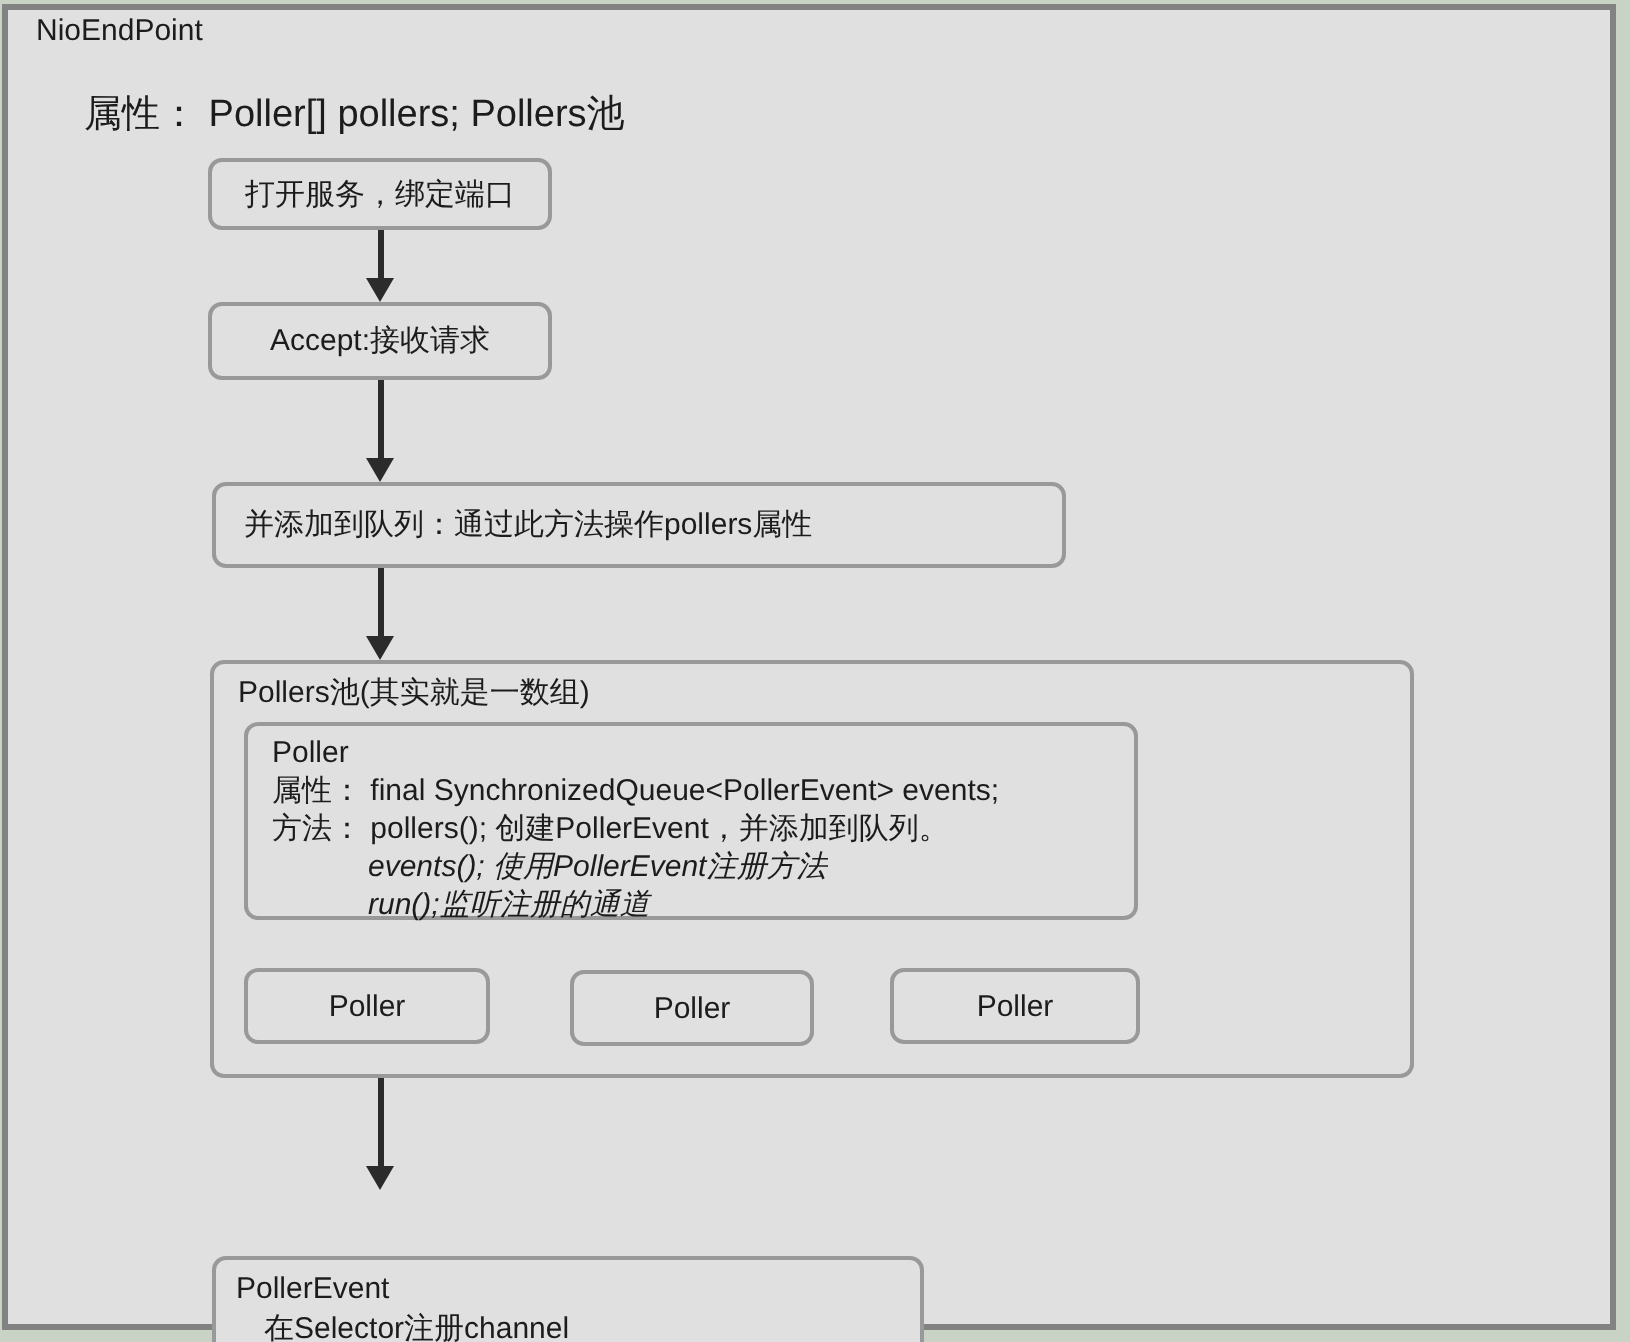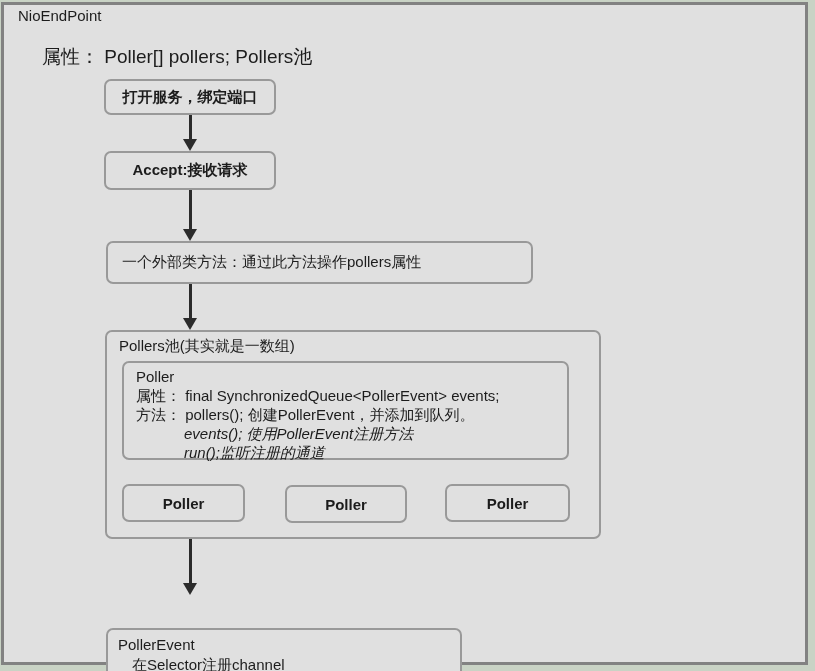--- a/index.html
+++ b/index.html
@@ -26,26 +26,26 @@
     font-size:19px; color:var(--text, #1c1c1c);
   }
   .node {
     position:absolute; box-sizing:border-box;
     border:2px solid var(--node_border, #999999);
     border-radius:7px;
     background:var(--panel_bg, #e0e0e0);
     color:var(--text, #1c1c1c);
     font-size:15px;
   }
-  .center { display:flex; align-items:center; justify-content:center;font-weight:bold; }
+  .center { display:flex; align-items:center; justify-content:center; }
   .box1 { left:104px; top:79px;  width:172px; height:36px; }
   .box2 { left:104px; top:151px; width:172px; height:39px; }
   .box3 { left:106px; top:241px; width:427px; height:43px;
           display:flex; align-items:center; padding-left:14px; }
-  .pool { left:105px; top:330px; width:496px; height:209px; }
+  .pool { left:105px; top:330px; width:602px; height:209px; }
   .pool-label { position:absolute; left:12px; top:5px; font-size:15px; }
   .detail { left:15px; top:29px; width:447px; height:99px;
             padding:4px 12px; line-height:19px; }
   .detail .indent { padding-left:48px;font-style:italic; }
   .pollerA { left:15px;  top:152px; width:123px; height:38px; }
   .pollerB { left:178px; top:153px; width:122px; height:38px; }
   .pollerC { left:338px; top:152px; width:125px; height:38px; }
   .event-box { left:106px; top:595px; width:356px; height:61px; padding:5px 10px; line-height:20px;margin-top:33px; }
   .event-box .indent { padding-left:14px; }
   .arrow { position:absolute; width:16px; margin-left:-8px; }
@@ -83,21 +83,21 @@
       <div class="head"></div>
     </div>
 
     <div class="node box2 center">Accept:接收请求</div>
 
     <div class="arrow a2">
       <div class="stem"></div>
       <div class="head"></div>
     </div>
 
-    <div class="node box3">一个外部类方法：通过此方法操作pollers属性</div>
+    <div class="node box3">并添加到队列：通过此方法操作pollers属性</div>
 
     <div class="arrow a3">
       <div class="stem"></div>
       <div class="head"></div>
     </div>
 
     <div class="node pool">
       <div class="pool-label">Pollers池(其实就是一数组)</div>
 
       <div class="node detail">

